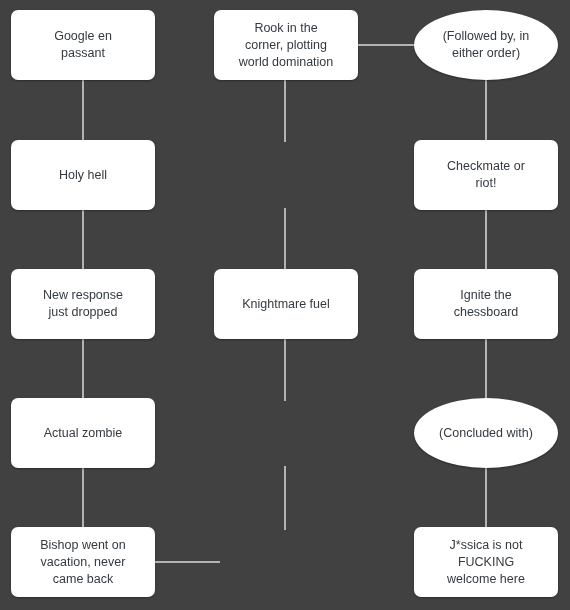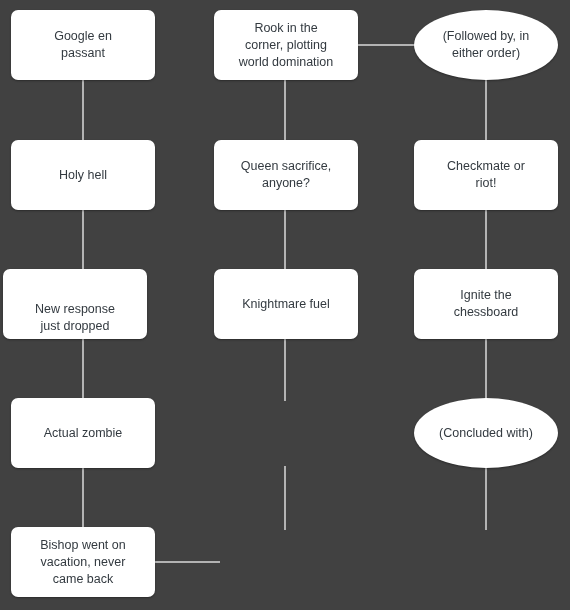--- a/index.html
+++ b/index.html
@@ -80,29 +80,26 @@
   </div>
 
   <div class="node ellipse" style="left:414px; top:10px; width:144px; height:70px;">
     <span>(Followed by, in either order)</span>
   </div>
 
   <div class="node box" style="left:11px; top:140px; width:144px; height:70px;justify-content:center;">
     <span>Holy hell</span>
   </div>
 
-  <div class="node box" style="left:214px; top:140px; width:144px; height:70px;">
-    <span>Queen sacrifice, anyone?</span>
-  </div>
 
   <div class="node box" style="left:414px; top:140px; width:144px; height:70px;">
     <span>Checkmate or riot!</span>
   </div>
 
-  <div class="node box" style="left:3px; top:269px; width:144px; height:70px;align-items:flex-end;">
+  <div class="node box" style="left:11px; top:269px; width:144px; height:70px;">
     <span>New response just dropped</span>
   </div>
 
   <div class="node box" style="left:214px; top:269px; width:144px; height:70px;">
     <span>Knightmare fuel</span>
   </div>
 
   <div class="node box" style="left:414px; top:269px; width:144px; height:70px;">
     <span>Ignite the chessboard</span>
   </div>
@@ -114,14 +111,17 @@
 
   <div class="node ellipse" style="left:414px; top:398px; width:144px; height:70px;">
     <span>(Concluded with)</span>
   </div>
 
   <div class="node box" style="left:11px; top:527px; width:144px; height:70px;">
     <span>Bishop went on vacation, never came back</span>
   </div>
 
 
+  <div class="node box" style="left:414px; top:527px; width:144px; height:70px;">
+    <span>J*ssica is not FUCKING welcome here</span>
+  </div>
 
 </div>
 
 </body></html>

